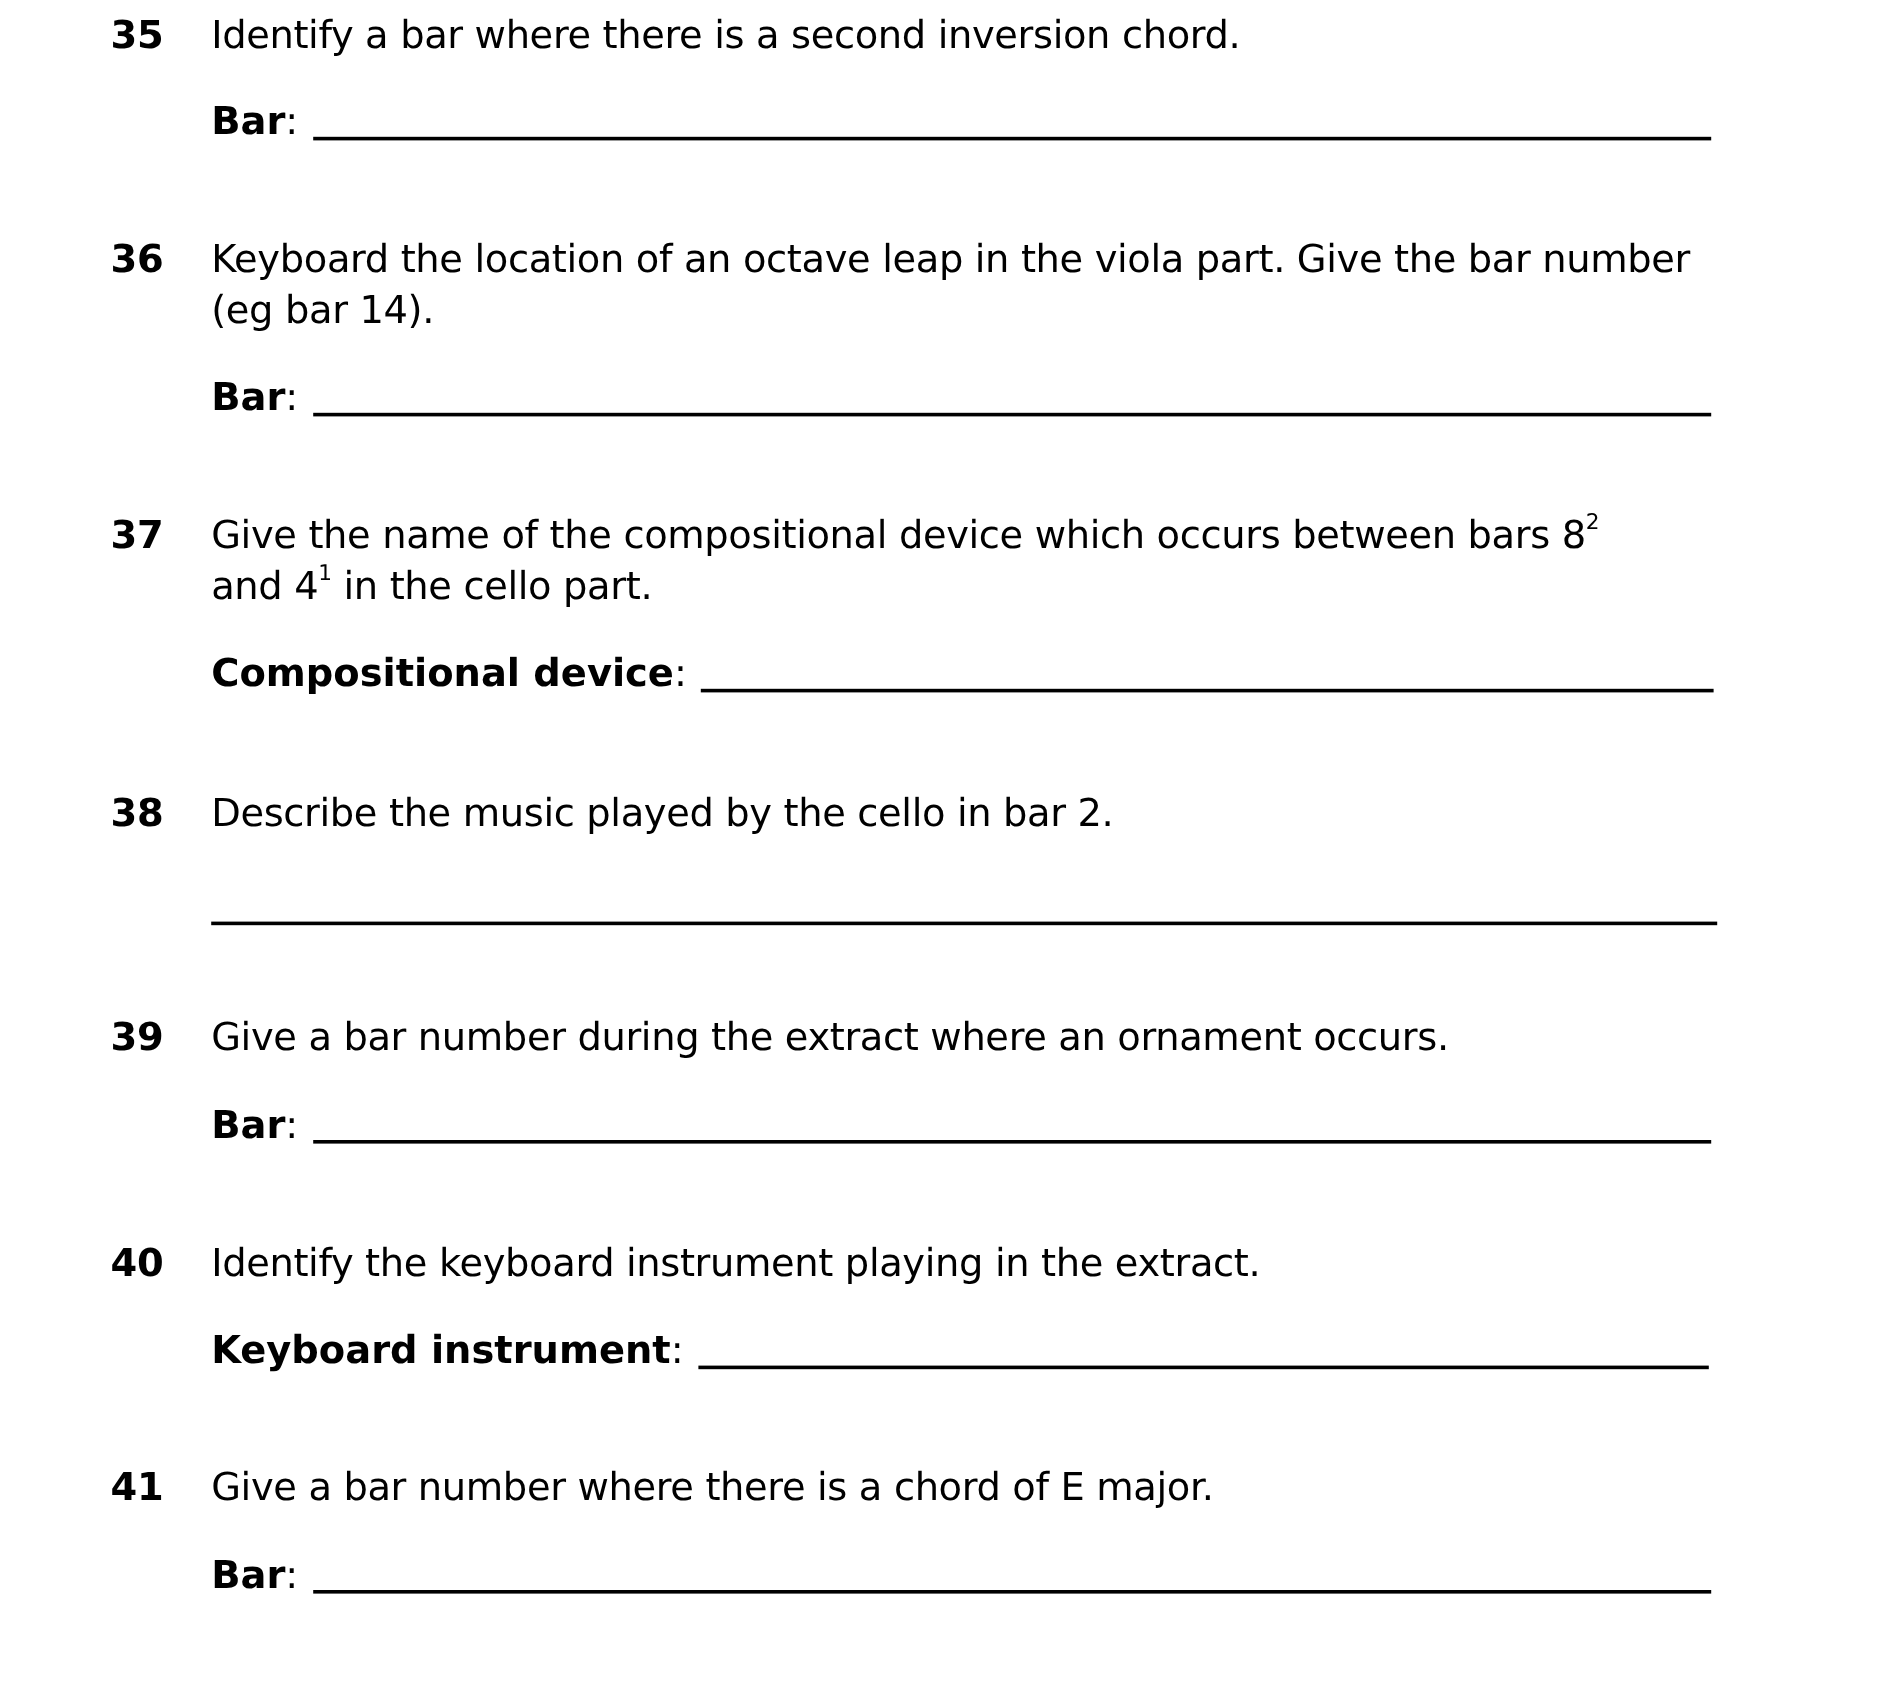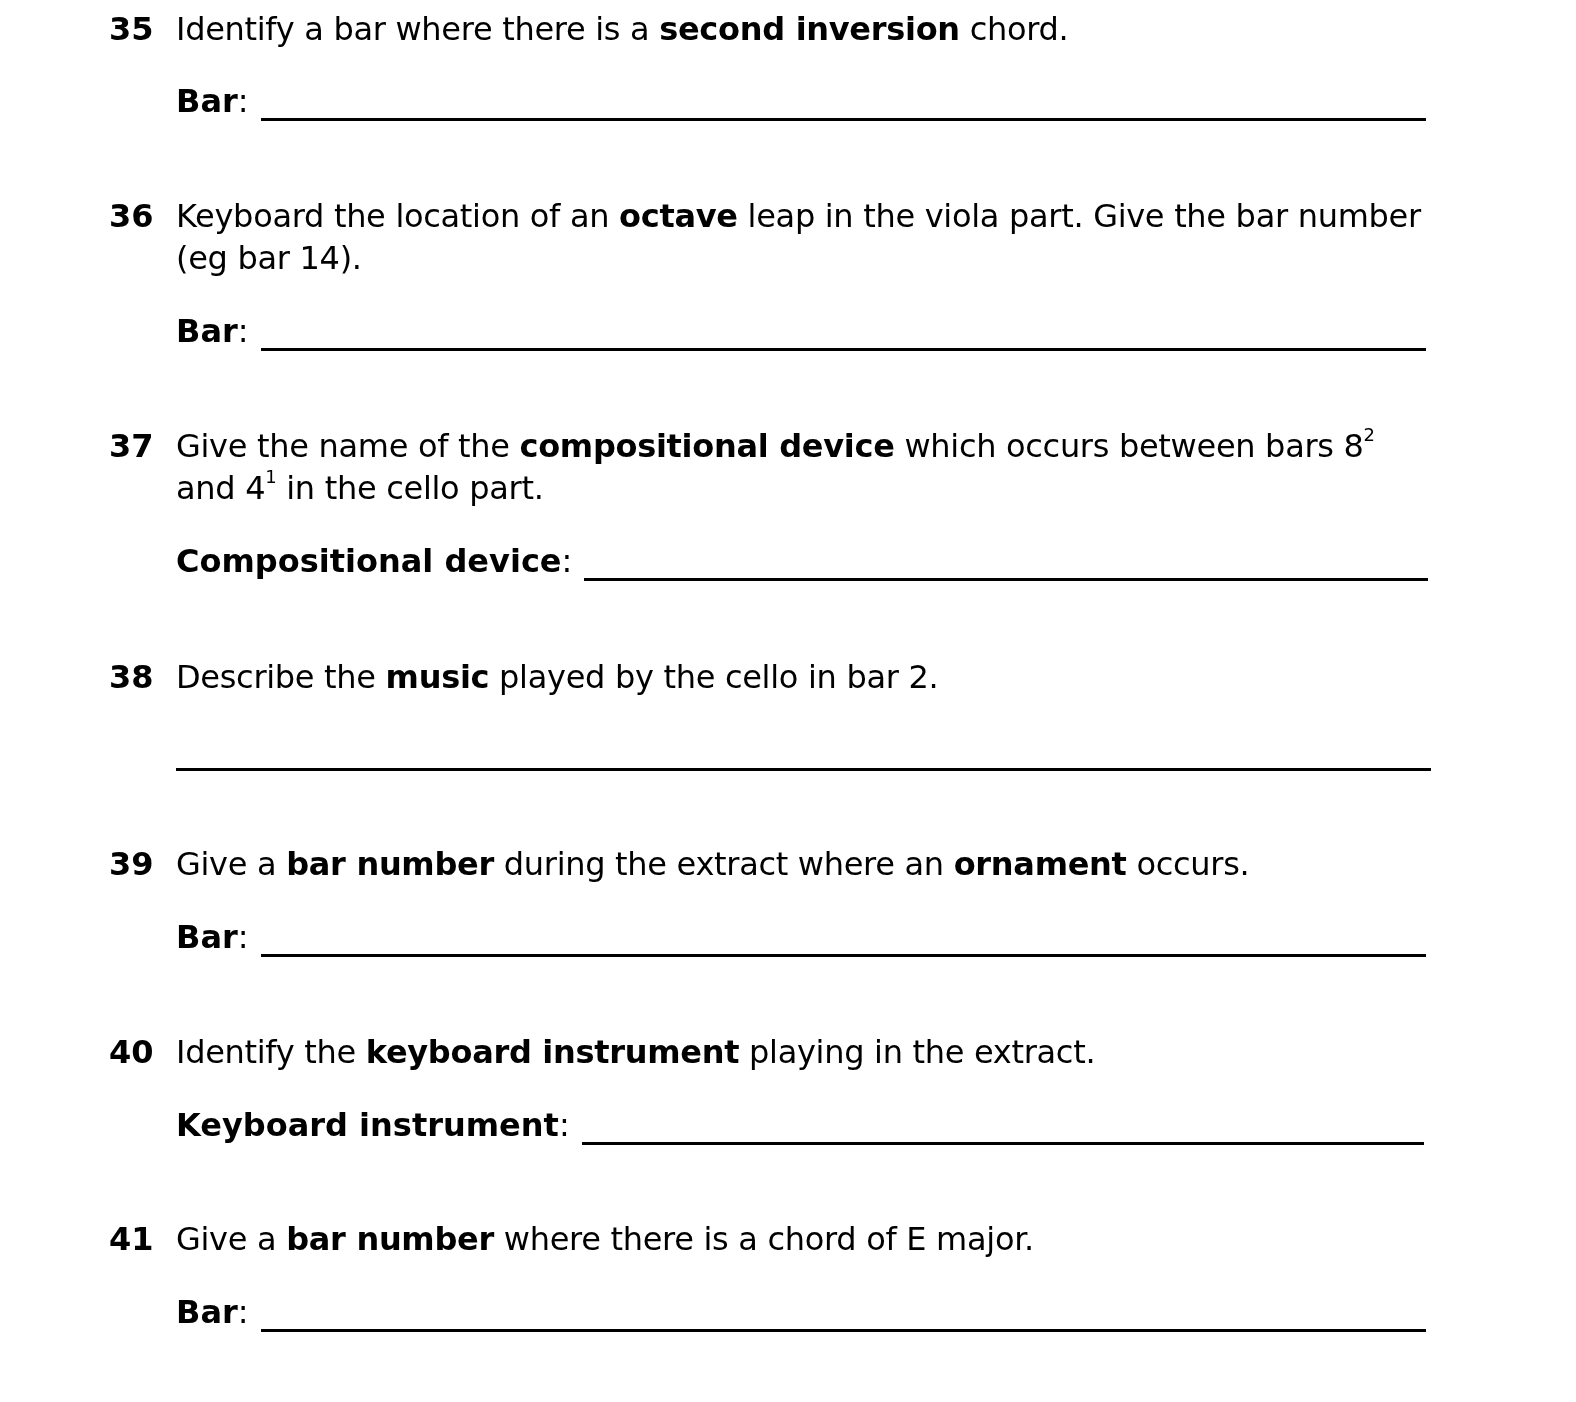--- a/index.html
+++ b/index.html
@@ -15,49 +15,49 @@
     color: #000000;
     overflow: hidden;
   }
   .q {
     position: absolute;
     left: 0;
     width: 1576px;
   }
   .qnum {
     position: absolute;
-    left: 109px;
+    left: 92px;
     font-weight: bold;
     font-size: 32px;
     line-height: 42px;
   }
   .qtext {
     position: absolute;
     left: 176px;
     width: 1270px;
     font-size: 32px;
     line-height: 42px;
     letter-spacing: -0.3px;
   }
   .qtext b {
-    font-weight: bold;
+    font-weight: normal;
   }
   .qtext sup {
     font-size: 18px;
     line-height: 0;
     position: relative;
     top: -4px;
   }
   .answer-row {
     position: absolute;
     left: 176px;
     right: 150px;
     height: 42px;
     display: flex;
-    align-items: center;
+    align-items: flex-start;
   }
   .answer-label {
     font-weight: bold;
     font-size: 32px;
     line-height: 42px;
     white-space: nowrap;
   }
   .answer-colon {
     font-size: 32px;
     line-height: 42px;

